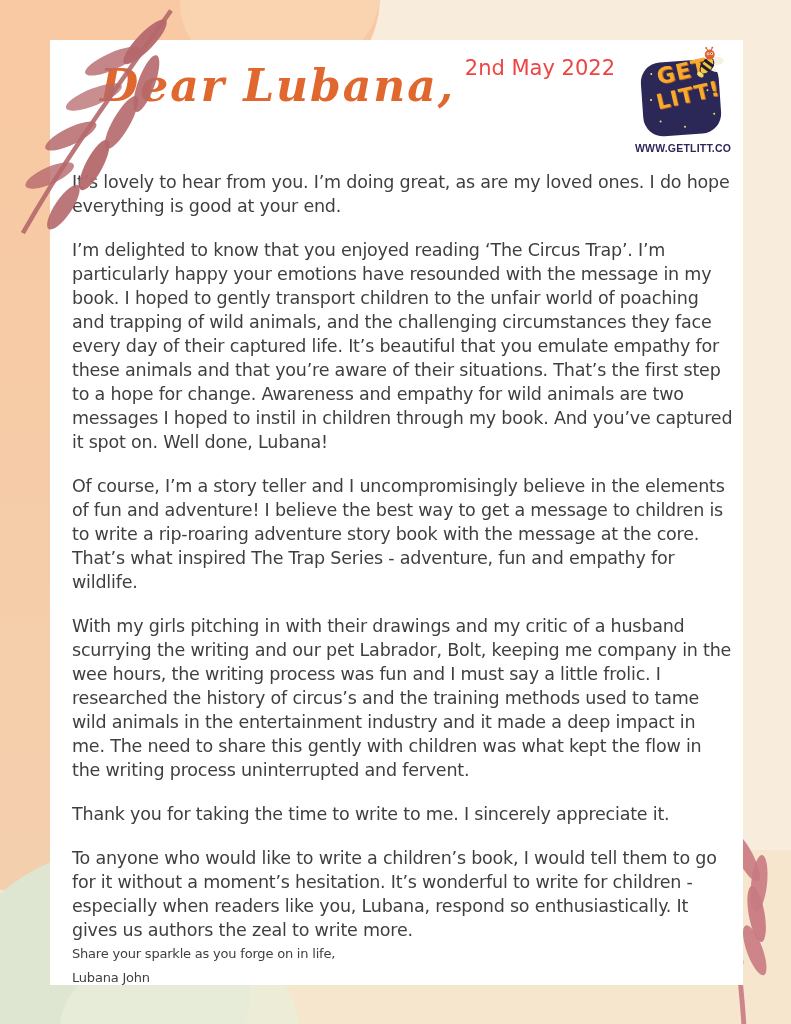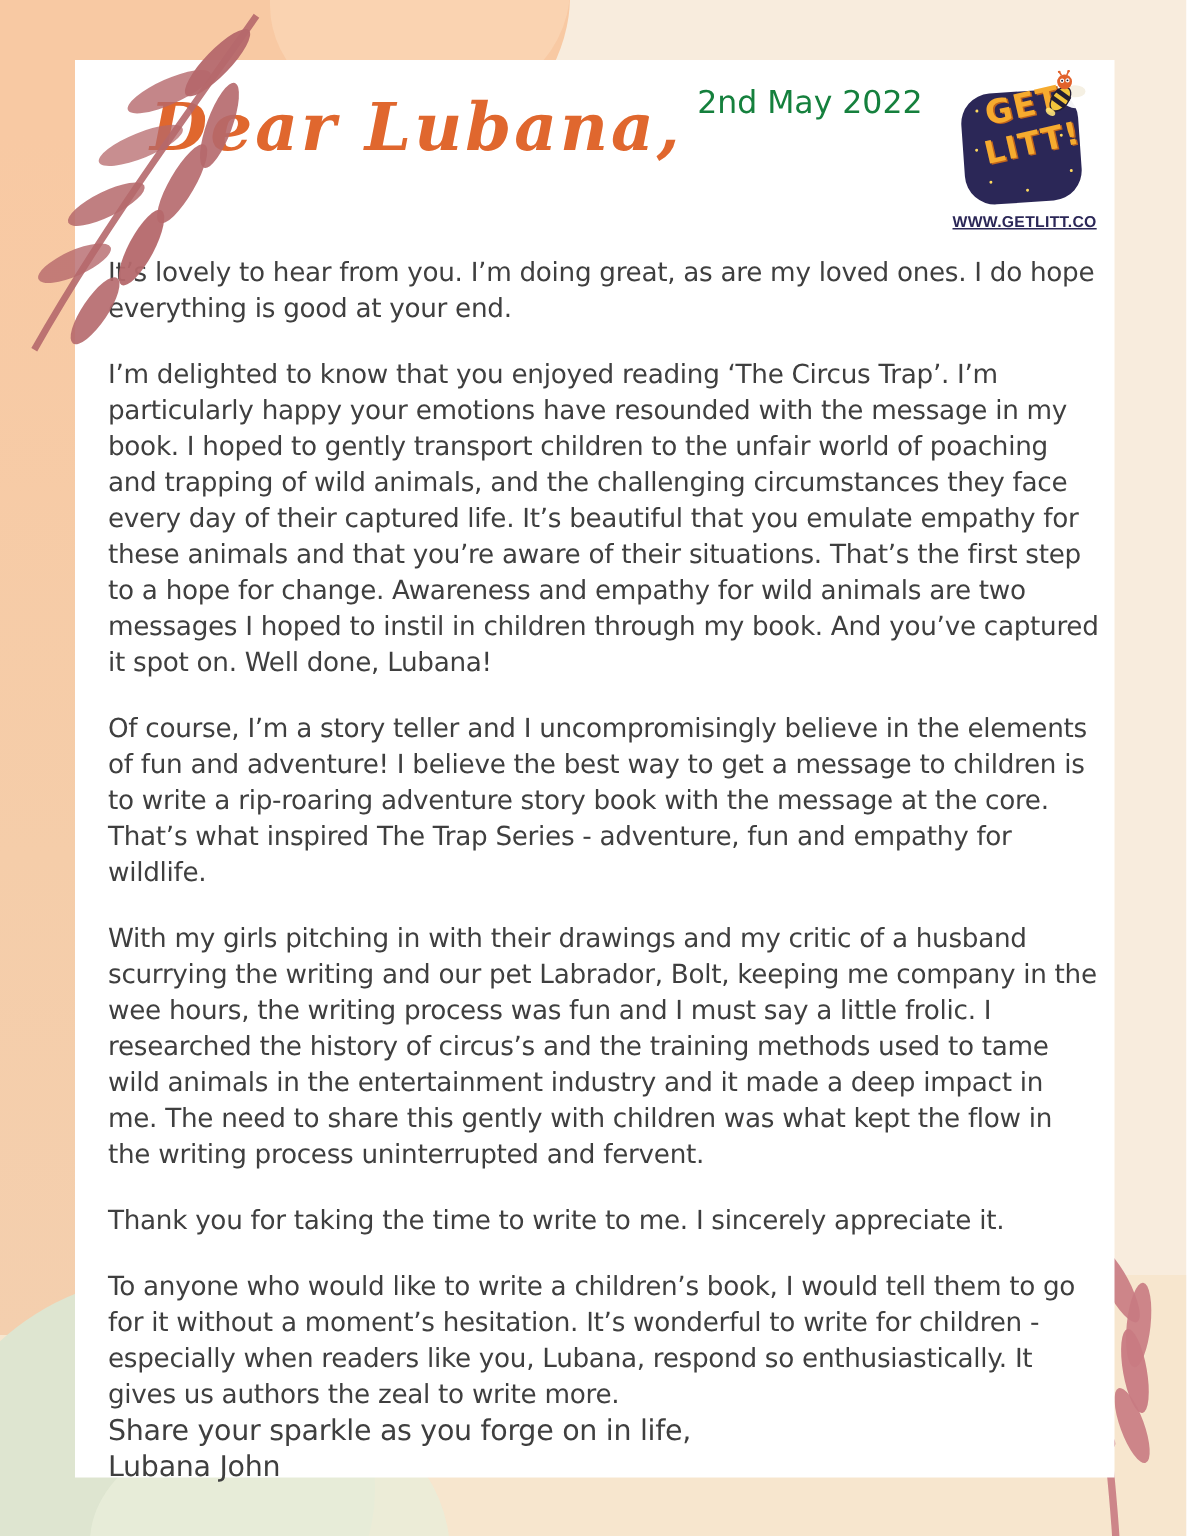--- a/index.html
+++ b/index.html
@@ -55,21 +55,21 @@
     padding:12px 10px 0 22px;
   }
   .sheet-header{position:relative;height:104px;}
   .salutation{
     position:absolute;left:28px;top:8px;
     font-family:"DejaVu Serif",serif;font-style:italic;font-weight:700;
     font-size:44px;color:#e0672e;letter-spacing:2px;white-space:nowrap;
   }
   .date{
     position:absolute;right:118px;top:4px;
-    font-size:21px;color:#15803d;white-space:nowrap;
+    font-size:21px;color:#ef4444;white-space:nowrap;
   }
   .logo-col{position:absolute;right:6px;top:-4px;width:92px;text-align:center;}
   .logo-box{
     position:relative;margin:6px auto 0 auto;width:78px;height:74px;
     background:#2b2757;border-radius:20px;transform:rotate(-4deg);
   }
   .logo-word{
     display:block;font-family:"DejaVu Sans",sans-serif;font-weight:800;
     color:#f6ab2f;text-shadow:1px 1px 0 #c0641c;
     transform:rotate(-9deg);line-height:1;
@@ -78,30 +78,30 @@
   .logo-word2{font-size:21px;margin:3px 0 0 14px;letter-spacing:1px;}
   .logo-stars{
     position:absolute;left:10px;top:10px;width:2px;height:2px;border-radius:50%;
     background:#ffd95e;
     box-shadow:52px -2px 0 #ffd95e,60px 44px 0 #ffd95e,6px 48px 0 #ffd95e,
                30px 55px 0 #ffd95e,-2px 26px 0 #ffd95e,55px 20px 0 #ffd95e;
   }
   .firefly{position:absolute;top:-12px;right:-8px;width:36px;height:36px;}
   .logo-site{
     margin-top:7px;font-family:"Liberation Sans",sans-serif;font-weight:700;
-    font-size:10.5px;color:#2b2757;letter-spacing:.2px;white-space:nowrap;text-decoration:underline;
+    font-size:10.5px;color:#2b2757;letter-spacing:.2px;white-space:nowrap;
   }
   
   .body-text{margin-top:14px;}
   .para{
     font-size:17.5px;line-height:24px;color:#3f3f3f;
     margin:0 0 20px 0;letter-spacing:-.2px;
   }
   .para.tight{margin-bottom:0;}
-  .closing-line{font-size:19px;line-height:24px;color:#3f3f3f;letter-spacing:-.2px;}
+  .closing-line{font-size:13px;line-height:24px;color:#3f3f3f;letter-spacing:-.2px;}
 </style>
 </head>
 <body>
 
 <div class="page">
 
   <div class="band-bottom"></div>
   <div class="wash-topleft"></div>
   <div class="wash-topleft-light"></div>
   <div class="wash-leftstrip"></div>

